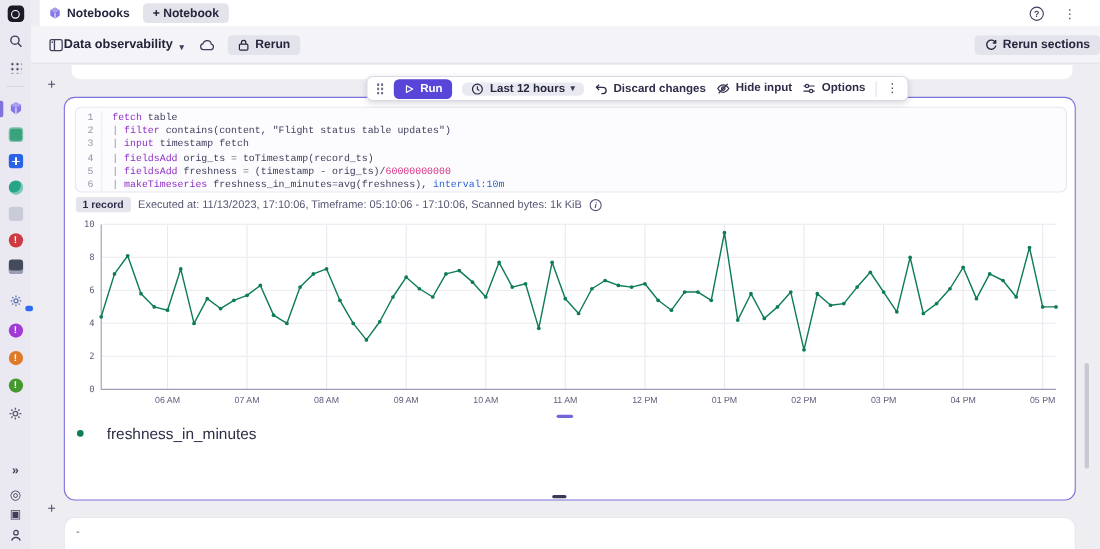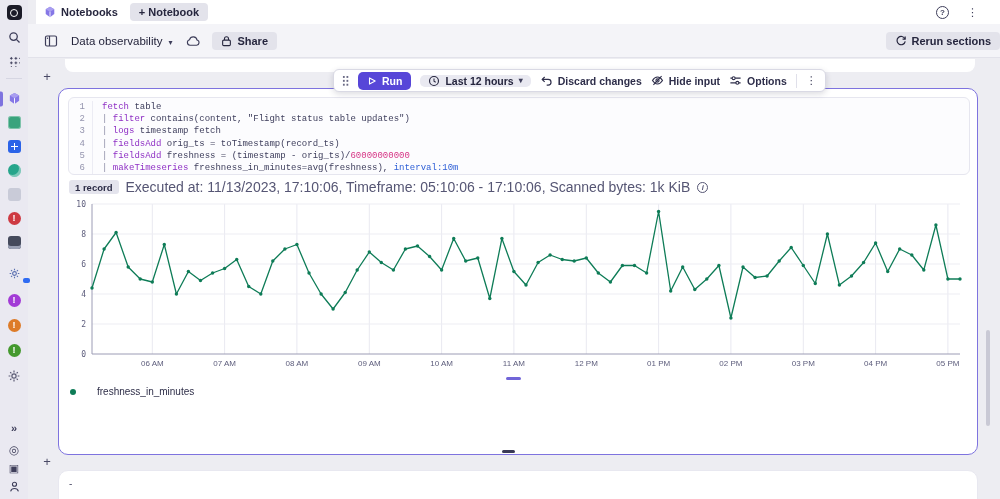--- a/index.html
+++ b/index.html
@@ -39,66 +39,66 @@
   .tab-nb { margin-left:8px; }
   .pill { background:#e3e3eb; border-radius:4px; padding:3px 9px; font-size:11px; color:#26263e; display:flex; align-items:center; gap:5px; white-space:nowrap; }
   .tab-new { margin-left:12px; font-weight:bold; }
   .topbar-right { margin-left:auto; display:flex; align-items:center; gap:18px; margin-right:30px; }
   .circle-q { width:13px; height:13px; border:1.2px solid #3e3e5a; border-radius:50%; font-size:8px; display:flex; align-items:center; justify-content:center; color:#3e3e5a; font-weight:bold; }
   .kebab { font-size:11px; color:#3e3e5a; }
 
   
   .docbar { position:absolute; left:28px; top:24px; width:972px; height:34px; background:#f4f4f8; border-bottom:1px solid #e2e2ea; display:flex; align-items:center; z-index:20; }
   .docbar .panel-ic { margin-left:16px; }
-  .doc-title { margin-left:13px; font-size:11.5px; font-weight:normal; color:#23233a; display:flex; align-items:flex-end; gap:6px; }
+  .doc-title { font-size:11.5px; font-weight:bold; color:#23233a; display:flex; align-items:flex-end; gap:6px; }
   .chev { font-size:8px; color:#3e3e5a; }
   .cloud-ic { margin-left:14px; }
   .share-pill { margin-left:11px; font-weight:bold; }
   .rerun-pill { margin-left:auto; font-weight:bold; }
 
   
   .prev-section { position:absolute; left:65px; top:59px; width:910px; height:13px; background:#fff; border-radius:0 0 8px 8px; }
   .add-btn { position:absolute; font-size:13px; color:#4a4a66; width:14px; height:14px; display:flex; align-items:center; justify-content:center; }
   .add-top { left:40px; top:69px; }
   .add-bottom { left:40px; top:454px; }
 
   .cell { position:absolute; left:58px; top:88px; width:920px; height:367px; background:#fff; border:1.5px solid #7e73df; border-radius:10px; z-index:5; }
   .cell-bottom-handle { position:absolute; left:443px; top:361px; width:13px; height:3px; background:#3a3a56; border-radius:2px; }
   .chart-resize-handle { position:absolute; left:447px; top:288px; width:15px; height:3px; background:#7165d8; border-radius:2px; }
 
   
   .cellbar { position:absolute; left:333px; top:69px; height:23px; background:#fff; border:1px solid #d9d9e4; border-radius:6px; box-shadow:0 2px 6px rgba(30,30,60,.16); display:flex; align-items:center; padding:0 8px; gap:9px; z-index:25; }
   .drag-dots { width:7px; height:11px; background-image:radial-gradient(#6a6a85 1.1px, transparent 1.25px); background-size:3.6px 3.9px; }
   .run-btn { background:#5746d8; color:#fff; border-radius:5px; padding:3px 9px; font-size:10.5px; font-weight:bold; display:flex; align-items:center; gap:5px; }
   .tf-pill { background:#e9e9f1; border-radius:5px; padding:0 8px; font-size:10.5px; font-weight:bold; color:#26263e; display:flex; align-items:center; gap:5px; }
-  .bar-btn { display:flex; align-items:center; gap:5px; font-size:10.5px; color:#2e2e4a; font-weight:bold; white-space:nowrap; }
+  .bar-btn { display:flex; align-items:flex-start; gap:5px; font-size:10.5px; color:#2e2e4a; font-weight:bold; white-space:nowrap; }
   .vdiv { width:1px; height:14px; background:#e0e0ea; }
 
   
   .code-block { position:absolute; left:9px; top:8px; width:902px; height:78px; background:#fcfcfe; border:1px solid #e6e6ef; border-radius:6px; padding-top:3px; overflow:hidden; }
   .code-line { display:flex; height:12.2px; line-height:12.2px; font-family:"Liberation Mono","DejaVu Sans Mono",monospace; font-size:9px; white-space:pre; }
   .code-line .ln { width:24px; text-align:right; padding-right:7px; color:#9494ae; border-right:1px solid #ececf4; margin-right:9px; flex:none; }
   .tok-kw { color:#8e2fc4; }
   .tok-pl { color:#40405e; }
   .tok-str { color:#40405e; }
   .tok-num { color:#d63384; }
   .tok-dur { color:#2e5fd6; }
   .tok-pipe { color:#8f8fa8; }
 
   
   .result-bar { position:absolute; left:10px; top:90px; display:flex; align-items:center; gap:7px; }
   .rec-badge { background:#e4e4ed; border-radius:3px; padding:1.5px 6px; font-size:9.5px; font-weight:bold; color:#2c2c46; }
-  .meta { font-size:14px; color:#565674; }
+  .meta { font-size:10px; color:#565674; }
   .info-ic { width:11px; height:11px; border:1px solid #565674; border-radius:50%; font-size:7.5px; color:#565674; display:flex; align-items:center; justify-content:center; font-style:italic; font-weight:bold; }
 
   
   .chart-svg { position:absolute; left:9px; top:108px; }
   .legend { position:absolute; left:11px; top:297px; display:flex; align-items:center; gap:5px; }
   .legend-dot { width:6px; height:6px; border-radius:50%; }
-  .legend-label { font-size:10px; color:#2e2e48;padding-left:16px; }
+  .legend-label { font-size:14px; color:#2e2e48;padding-left:16px; }
 
   
   .next-section { position:absolute; left:58px; top:470px; width:920px; height:45px; background:#fff; border:1px solid #e8e8f0; border-radius:10px; padding:7px 0 0 10px; font-size:10px; color:#50506a; }
 
   .scroll-thumb { position:absolute; left:986px; top:330px; width:4px; height:96px; background:#c9c9d5; border-radius:2px; z-index:40; }
 
   svg.ic { display:block; }
 </style>
 </head>
 <body>
@@ -210,21 +210,21 @@
     <span class="chev">▾</span>
   </div>
   <svg class="ic cloud-ic" width="15" height="12" viewBox="0 0 16 12">
       <path d="M4.2 10.5a3 3 0 0 1-.4-5.9A4.1 4.1 0 0 1 11.8 5a2.8 2.8 0 0 1-.5 5.5z" fill="none" stroke="#3e3e5a" stroke-width="1.2"></path>
     </svg>
   <div class="pill share-pill">
     <svg class="ic" width="11" height="12" viewBox="0 0 12 13">
         <rect x="1.8" y="5.5" width="8.4" height="6" rx="1.2" fill="none" stroke="#26263e" stroke-width="1.2"></rect>
         <path d="M3.8 5.5V4a2.2 2.2 0 0 1 4.4 0v1.5" fill="none" stroke="#26263e" stroke-width="1.2"></path>
       </svg>
-    <span>Share</span>
+    <span>Rerun</span>
   </div>
   <div class="pill rerun-pill">
     <svg class="ic" width="12" height="12" viewBox="0 0 13 13">
         <path d="M10.8 4.2A4.5 4.5 0 1 0 11.1 7" fill="none" stroke="#26263e" stroke-width="1.3"></path>
         <path d="M11 1.6v2.8H8.2" fill="none" stroke="#26263e" stroke-width="1.3"></path>
       </svg>
     <span>Rerun sections</span>
   </div>
 </div>
 
@@ -272,21 +272,21 @@
     <span>Options</span>
   </div>
   <div class="vdiv"></div>
   <span class="kebab">⋮</span>
 </div>
 
 <section class="cell">
   <div class="code-block" id="code-lines">
       <div class="code-line"><span class="ln">1</span><span class="tok-kw">fetch</span><span class="tok-pl"> table</span></div>
       <div class="code-line"><span class="ln">2</span><span class="tok-pipe">| </span><span class="tok-kw">filter</span><span class="tok-pl"> contains(content, </span><span class="tok-str">"Flight status table updates"</span><span class="tok-pl">)</span></div>
-      <div class="code-line"><span class="ln">3</span><span class="tok-pipe">| </span><span class="tok-kw">logs</span><span class="tok-pl"> timestamp fetch</span></div>
+      <div class="code-line"><span class="ln">3</span><span class="tok-pipe">| </span><span class="tok-kw">input</span><span class="tok-pl"> timestamp fetch</span></div>
       <div class="code-line"><span class="ln">4</span><span class="tok-pipe">| </span><span class="tok-kw">fieldsAdd</span><span class="tok-pl"> orig_ts = toTimestamp(record_ts)</span></div>
       <div class="code-line"><span class="ln">5</span><span class="tok-pipe">| </span><span class="tok-kw">fieldsAdd</span><span class="tok-pl"> freshness = (timestamp - orig_ts)/</span><span class="tok-num">60000000000</span></div>
       <div class="code-line"><span class="ln">6</span><span class="tok-pipe">| </span><span class="tok-kw">makeTimeseries</span><span class="tok-pl"> freshness_in_minutes=avg(freshness), </span><span class="tok-dur">interval:10m</span></div>
     </div>
 
   <div class="result-bar">
     <span class="rec-badge">1 record</span>
     <span class="meta">Executed at: 11/13/2023, 17:10:06, Timeframe: 05:10:06 - 17:10:06, Scanned bytes: 1k KiB</span>
     <span class="info-ic">i</span>
   </div>

